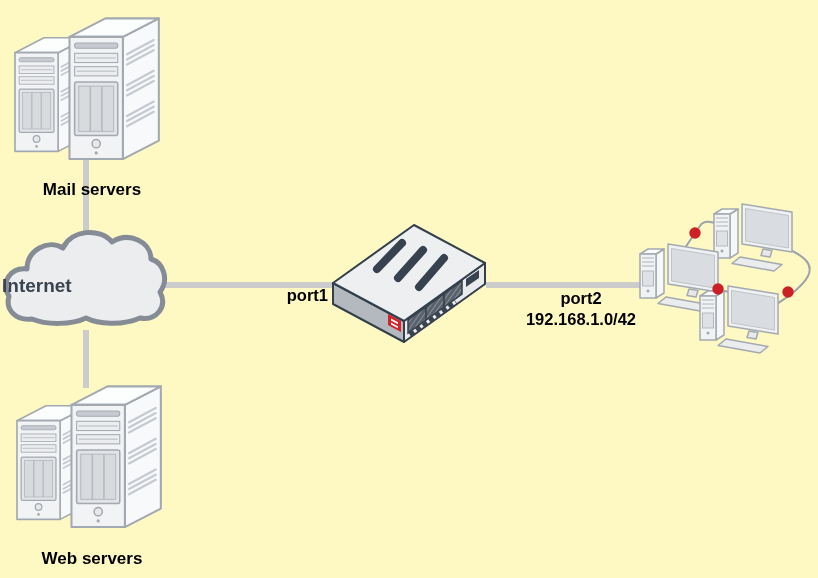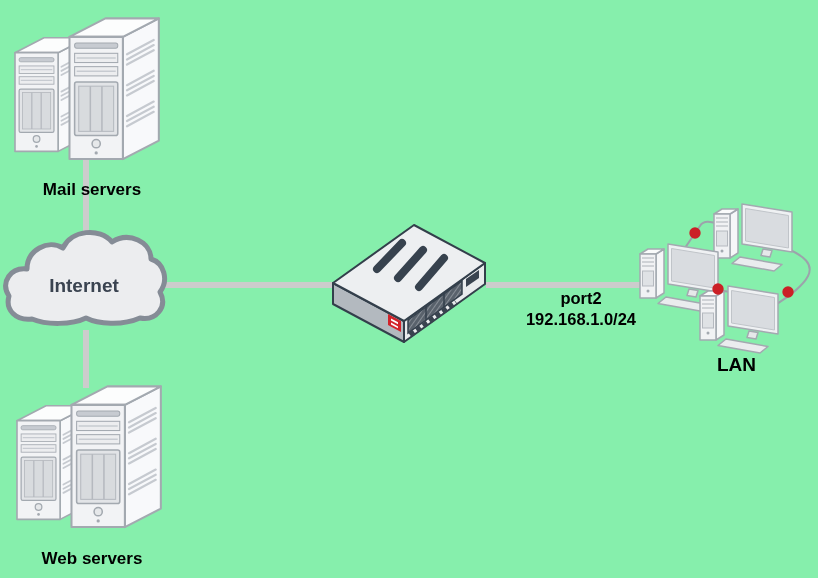--- a/index.html
+++ b/index.html
@@ -1,27 +1,27 @@
 <!DOCTYPE html>
 <html style="--c-link: #CCCCCC; --c-thin_link: #9CA3AB; --c-node_dot: #CB2026; --c-cloud_fill: #ECEDEF; --c-cloud_stroke: #858C96; --c-device_stroke: #333F4B; --c-device_front_dark: #B3B9BF; --c-logo_red: #D2232A; --c-label_text: #000000; --c-internet_text: #3A4350;"><head>
 <meta charset="utf-8">
 <style>
   html,body{margin:0;padding:0;background:#fff;}
   #canvas{
-    position:relative;width:818px;height:578px;background:#86efac;overflow:hidden;
+    position:relative;width:818px;height:578px;background:#fef9c3;overflow:hidden;
     font-family:"Liberation Sans","DejaVu Sans",sans-serif;
   }
   .abs{position:absolute;}
   .link{position:absolute;background:var(--c-link,#CCCCCC);}
   .node-label{
     position:absolute;text-align:center;font-weight:bold;
     color:var(--c-label_text,#000);font-size:17px;line-height:20px;white-space:nowrap;
   }
   .internet-label{
-    position:absolute;text-align:center;font-weight:bold;
+    position:absolute;text-align:left;font-weight:bold;
     color:var(--c-internet_text,#3A4350);font-size:19px;line-height:20px;
   }
   .port-label{
     position:absolute;font-weight:bold;color:var(--c-label_text,#000);
     font-size:16.5px;line-height:21px;white-space:nowrap;
   }
   .port-right{text-align:right;}
   .port-left{text-align:center;}
   .lan-label{font-size:19px;}
   
@@ -138,41 +138,41 @@
     <line x1="78" y1="113" x2="124" y2="80" stroke="#39434F" stroke-width="5" stroke-dasharray="5 3"></line>
 
     <g>
       <polygon points="56,92 69,99 69,110 56,103" fill="var(--c-logo_red,#D2232A)"></polygon>
       <polygon points="59,96.5 66,100.3 66,102.2 59,98.4" fill="#FFFFFF"></polygon>
       <polygon points="59,100.6 66,104.4 66,106.3 59,102.5" fill="#FFFFFF"></polygon>
     </g>
   </svg>
 
   <div class="port-label port-right" style="left:170px;top:285px;width:158px;">
+    <div>port1</div>
   </div>
 
   <div class="port-label port-left" style="left:496px;top:288px;width:170px;">
     <div>port2</div>
-    <div>192.168.1.0/24</div>
+    <div>192.168.1.0/42</div>
   </div>
 
   <svg class="abs" style="left:638px;top:194px;" width="180" height="184" viewBox="0 0 180 184">
     <g>
       <path class="ring" d="M 40 64 L 62 32 Q 65 27 72 28 L 98 32"></path>
       <path class="ring" d="M 52 92 L 106 100"></path>
       <path class="ring" d="M 148 54 C 166 62 176 70 170 82 C 166 90 152 102 134 113"></path>
     </g>
     <use href="#pc" transform="translate(74,6)"></use>
     <use href="#pc" transform="translate(0,46)"></use>
     <use href="#pc" transform="translate(60,88)"></use>
     <circle class="dot" cx="57" cy="39" r="5.7"></circle>
     <circle class="dot" cx="80" cy="95" r="5.7"></circle>
     <circle class="dot" cx="150" cy="98" r="5.7"></circle>
   </svg>
-  <div class="node-label lan-label" style="left:659px;top:355px;width:155px;">LAN</div>
 
   <svg class="abs" style="left:12px;top:372px;" width="158" height="172" viewBox="0 0 160 174">
     <use href="#tower" transform="translate(0,24) scale(0.84)"></use>
     <use href="#tower" transform="translate(54,2) scale(1.04)"></use>
   </svg>
   <div class="node-label" style="left:12px;top:549px;width:160px;">Web servers</div>
 
 </div>
 
 </body></html>

